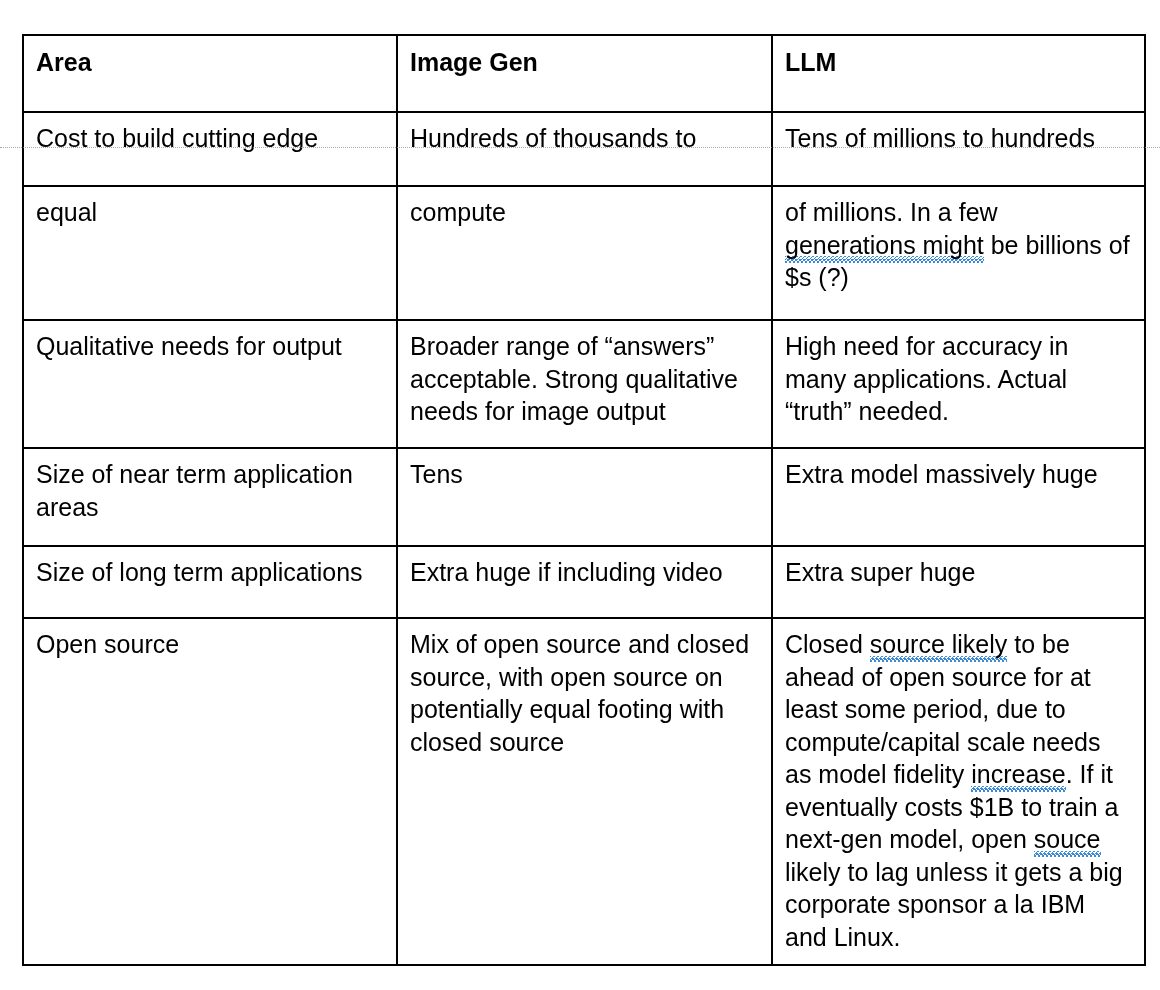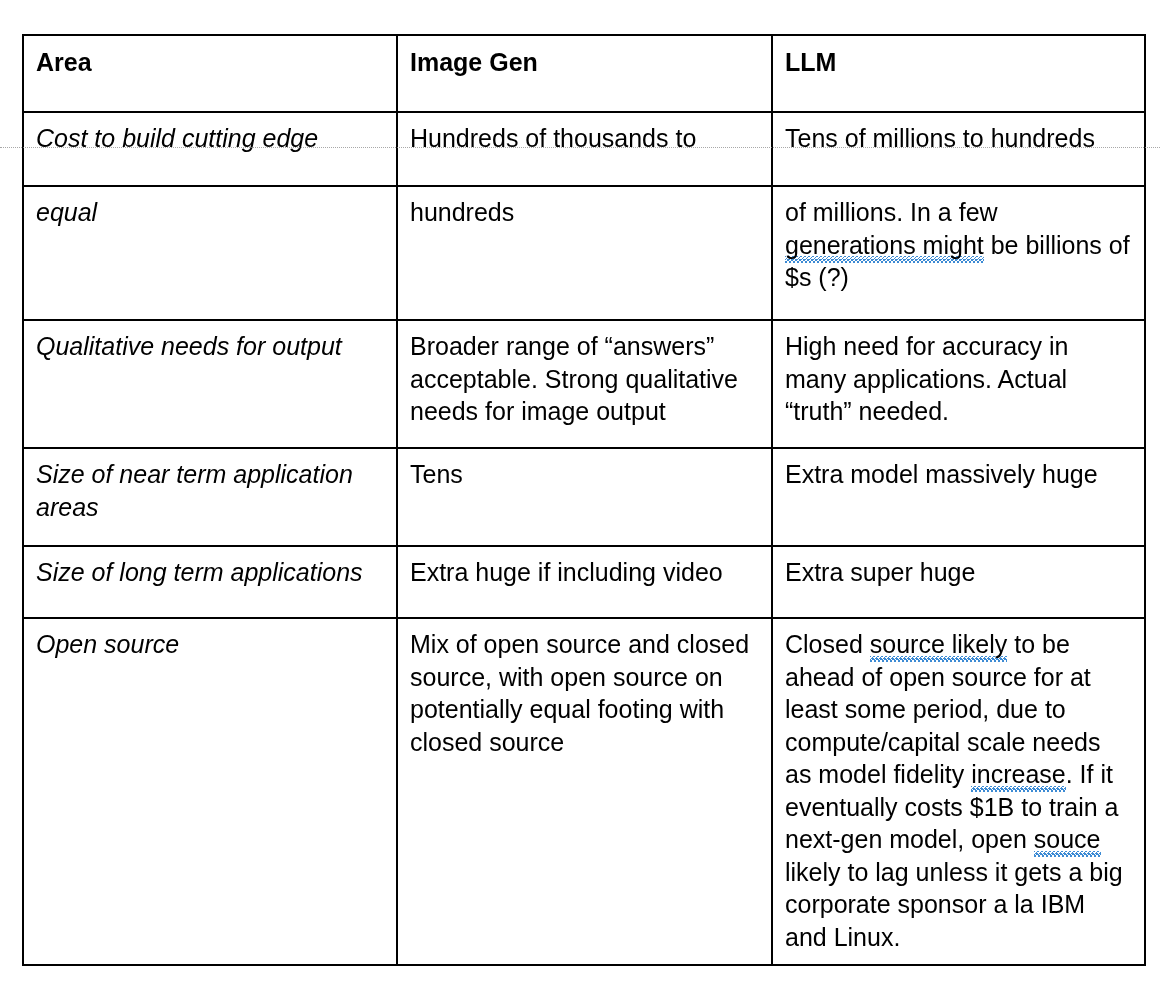--- a/index.html
+++ b/index.html
@@ -50,21 +50,20 @@
 
   
   tr.head th {
     font-weight: bold;
     height: 54px;
     padding-top: 10px;
   }
 
   
   td.area {
-    font-style: italic;
   }
 
   
   tr.r-cost td      { height: 52px; }
   tr.r-model td     { height: 112px; }
   tr.r-qual td      { height: 106px; margin-top: 8px; }
   tr.r-near td      { height: 76px; border-radius: 32px; }
   tr.r-long td      { height: 50px; }
   tr.r-defense td   { height: 104px; }
   tr.r-open td      { height: 306px; }
@@ -131,21 +130,21 @@
 
     <tbody>
       <tr class="r-cost">
         <td class="area">Cost to build cutting edge</td>
         <td>Hundreds of thousands to</td>
         <td>Tens of millions to hundreds</td>
       </tr>
 
       <tr class="r-model">
         <td class="area">equal</td>
-        <td>hundreds</td>
+        <td>compute</td>
         <td><span>of millions. In a few </span><span class="sq">generations might</span><span> be billions of $s (?)</span></td>
       </tr>
 
       <tr class="r-qual">
         <td class="area">Qualitative needs for output</td>
         <td>Broader range of “answers” acceptable. Strong qualitative needs for image output</td>
         <td>High need for accuracy in many applications. Actual “truth” needed.</td>
       </tr>
 
       <tr class="r-near">

